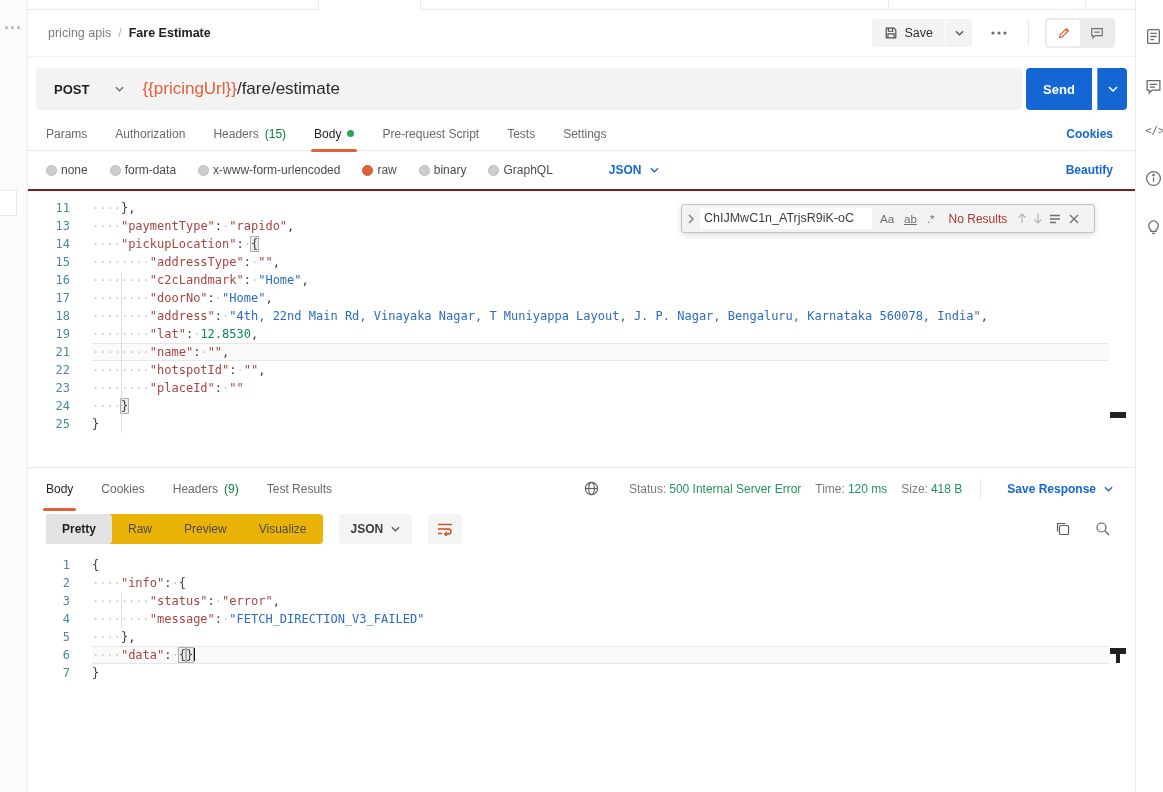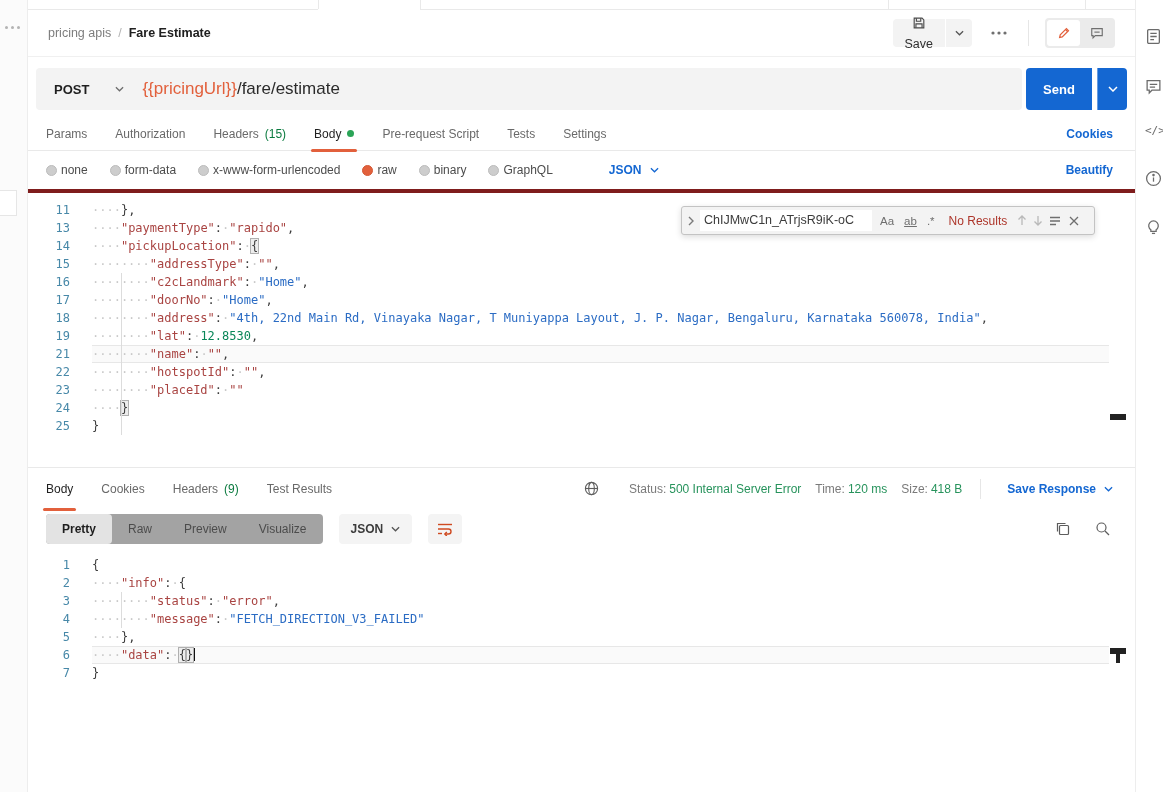--- a/index.html
+++ b/index.html
@@ -22,21 +22,21 @@
   .top-strip .gap { position:absolute; top:9px; left:290px; width:102px; height:2px; background:#fff; }
 
   
   .crumb-row { left:28px; top:10px; width:1107px; height:47px; border-bottom:1px solid #f0f0f0;
     display:flex; align-items:center; padding:0 20px; }
   .crumb { display:flex; align-items:center; gap:7px; font-size:12.5px; }
   .crumb .col { color:#7d7d7d; }
   .crumb .sep { color:#b4b4b4; }
   .crumb .cur { color:#202020; font-weight:600; }
   .crumb-actions { margin-left:auto; display:flex; align-items:center; }
-  .pill { background:#f3f3f3; border-radius:4px; display:flex; align-items:center; justify-content:center; cursor:pointer;flex-direction:column; }
+  .pill { background:#f3f3f3; border-radius:4px; display:flex; align-items:center; justify-content:center; cursor:pointer; }
   .save-btn { height:28px; padding:0 12px; gap:7px; border-radius:4px 0 0 4px; font-size:12.5px; color:#303030; }
   .save-chev { height:28px; width:26px; border-radius:0 4px 4px 0; margin-left:1px; color:#555; }
   .more-dots { margin:0 16px 0 14px; color:#6f6f6f; width:26px; height:26px; display:flex; align-items:center; justify-content:center; border-radius:4px; cursor:pointer; }
   .vdiv { width:1px; height:26px; background:#e6e6e6; margin-right:16px; }
   .seg-ctl { background:#ebebeb; border-radius:4px; padding:2px; display:flex; }
   .seg-cell { width:33px; height:26px; display:flex; align-items:center; justify-content:center; border-radius:3px; cursor:pointer; color:#6f6f6f; }
   .seg-cell.active { background:#fff; }
 
   
   .url-row { left:28px; top:57px; width:1107px; height:60px; display:flex; padding:11px 8px 0 8px; gap:4px; }
@@ -63,21 +63,21 @@
 
   
   .modes-row { left:28px; top:151px; width:1107px; height:38px; display:flex; align-items:center; padding-left:18px; gap:22px; }
   .radio { display:flex; align-items:center; gap:4px; font-size:12px; color:#4c4c4c; cursor:pointer; white-space:nowrap; }
   .radio .rb { width:11px; height:11px; border-radius:50%; background:#cdcdcd; border:1px solid #bcbcbc; }
   .radio.sel .rb { background:#e2603c; border-color:#d55835; }
   .lang-select { display:flex; align-items:center; gap:8px; margin-left:34px; color:#1467d2; font-weight:600; font-size:12px; cursor:pointer; }
 
   
   .editor { background:#fff; overflow:hidden; }
-  .req-editor { left:28px; top:189px; width:1107px; height:278px; border-top:4px solid #7f1d1d; }
+  .req-editor { left:28px; top:189px; width:1107px; height:278px; border-top:2px solid #7f1d1d; }
   .resp-editor { left:28px; top:552px; width:1107px; height:140px; }
   .code-rows { padding-right:26px; }
   .req-editor .code-rows { padding-top:8px; }
   .resp-editor .code-rows { padding-top:4px; }
   .code-line { display:flex; height:18px; line-height:18px; font-family:"DejaVu Sans Mono","Liberation Mono",monospace; font-size:12px; cursor:text; }
   .ln { width:42px; text-align:right; color:#4788a8; margin-right:22px; flex:none; }
   .code { flex:1; white-space:pre; color:#3c3c3c; }
   .code-line.active .code { background:#fafafa; box-shadow:inset 0 1px 0 #e7e7e7, inset 0 -1px 0 #e7e7e7; }
   .tk-ws { color:#c9c9c9; }
   .tk-p { color:#3c3c3c; }
@@ -110,21 +110,21 @@
   .resp-header .tab { height:42px; }
   .resp-meta { position:absolute; right:22px; display:flex; align-items:center; gap:14px; font-size:12px; }
   .meta-pair { color:#7a7a7a; white-space:nowrap; }
   .meta-pair b { color:#27935c; font-weight:400; margin-left:3px; }
   .globe { color:#5d5d5d; margin-right:16px; display:flex; }
   .save-resp { color:#1467d2; font-weight:600; display:flex; align-items:center; gap:8px; cursor:pointer; margin-left:12px; white-space:nowrap; }
   .meta-div { width:1px; height:20px; background:#e6e6e6; margin-left:4px; }
 
   
   .resp-toolbar { left:28px; top:509px; width:1107px; height:40px; display:flex; align-items:center; padding-left:18px; gap:16px; }
-  .view-group { display:flex; background:#a3a3a3; border-radius:4px; padding:0; height:30px; align-items:stretch; }
+  .view-group { display:flex; background:#eab308; border-radius:4px; padding:0; height:30px; align-items:stretch; }
   .view-cell { padding:0 16px; display:flex; align-items:center; font-size:12px; color:#4c4c4c; cursor:pointer; border-radius:4px; }
   .view-cell.active { background:#e3e3e3; color:#1f1f1f; font-weight:600; }
   .tool-pill { height:30px; padding:0 12px; display:flex; align-items:center; gap:8px; background:#f4f4f4; border-radius:4px;
     font-size:12px; font-weight:600; color:#3c3c3c; cursor:pointer; }
   .wrap-pill { width:34px; padding:0; justify-content:center; }
   .resp-tools { position:absolute; right:24px; display:flex; gap:24px; color:#5d5d5d; }
   .resp-tools span { cursor:pointer; display:flex; }
 
   svg { display:block; }
 </style>

